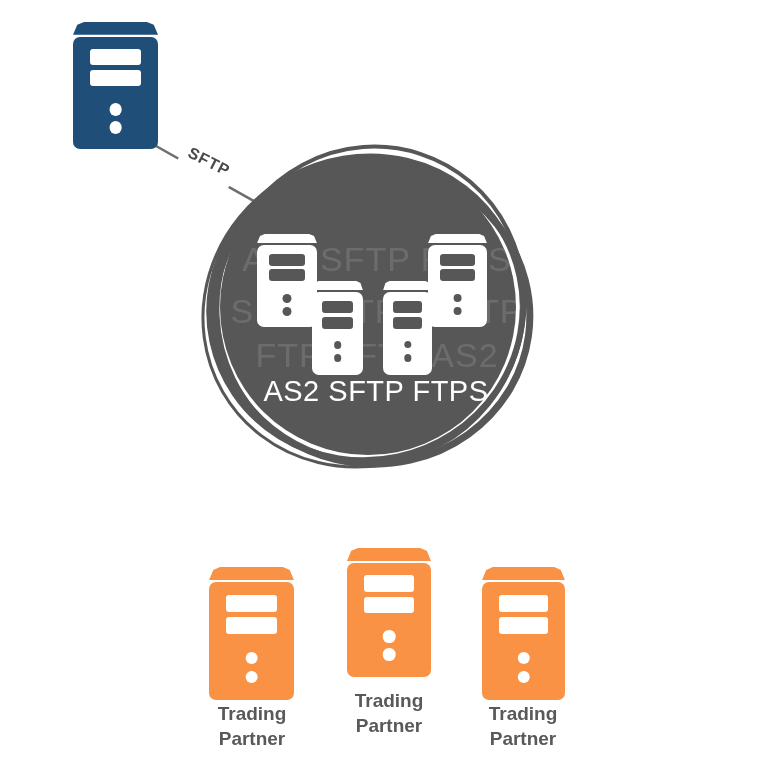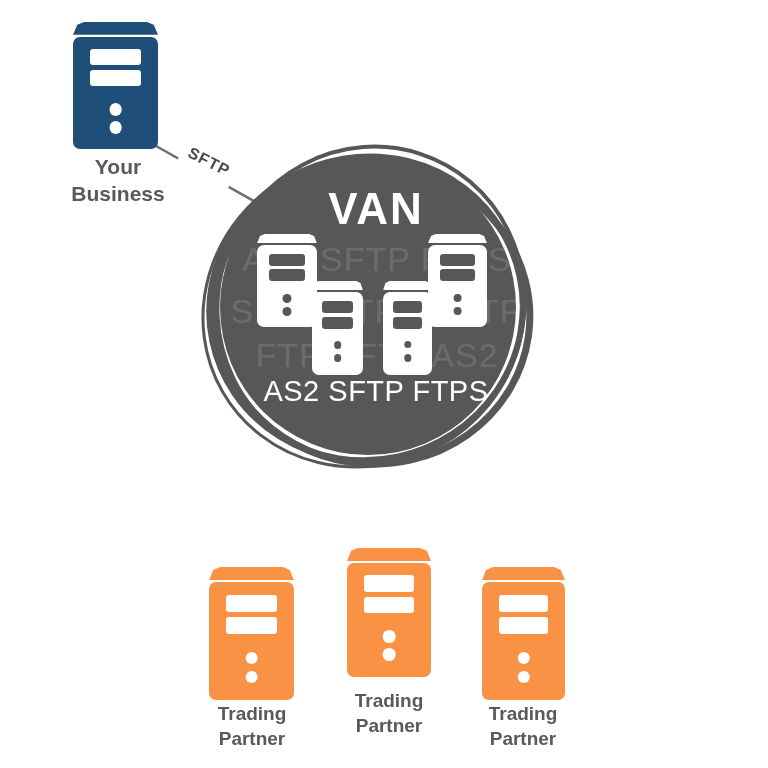--- a/index.html
+++ b/index.html
@@ -91,27 +91,25 @@
 
   <div class="server srv-blue srv-business">
     <div class="cap"></div>
     <div class="body">
       <div class="slot s1"></div>
       <div class="slot s2"></div>
       <div class="dot d1"></div>
       <div class="dot d2"></div>
     </div>
   </div>
-  <div class="node-label lbl-business">Your Business</div>
 
   <div class="sftp-tag">
     <span>SFTP</span>
   </div>
 
-  <div class="van-title">VAN</div>
 
   <div class="watermark wm1">AS2 SFTP FTPS</div>
   <div class="watermark wm2">SFTP FTPS SFTP</div>
   <div class="watermark wm3">FTP SFTP AS2</div>
 
   <div class="server srv-white van-back-left">
     <div class="cap"></div>
     <div class="body">
       <div class="slot s1"></div>
       <div class="slot s2"></div>

